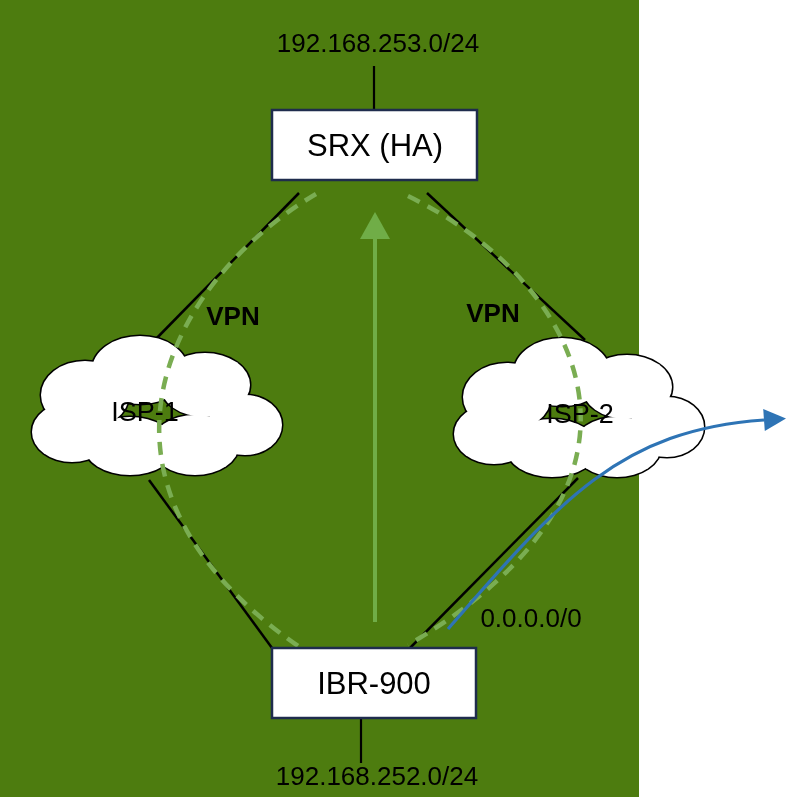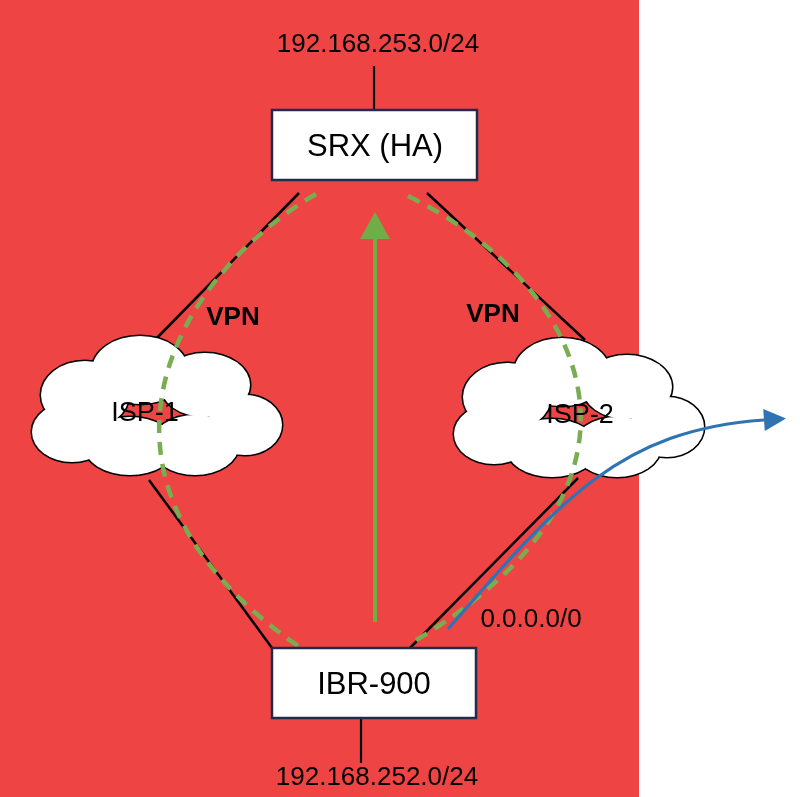--- a/index.html
+++ b/index.html
@@ -1,19 +1,19 @@
 <!DOCTYPE html>
 <html><head>
 <meta charset="utf-8">
 <style>
   html, body { margin: 0; padding: 0; background: #ffffff; }
   .canvas {
     width: 639px; height: 797px;
     position: relative;
-    background: #ef4444;
+    background: #4d7c0f;
     font-family: "Liberation Sans", sans-serif;
   }
   svg { display: block; }
   text {
     font-family: "Liberation Sans", sans-serif;
     fill: #000000;
   }
   .node-label   { font-size: 31px; }
   .cloud-label  { font-size: 27px; }
   .subnet-label { font-size: 26px; }

